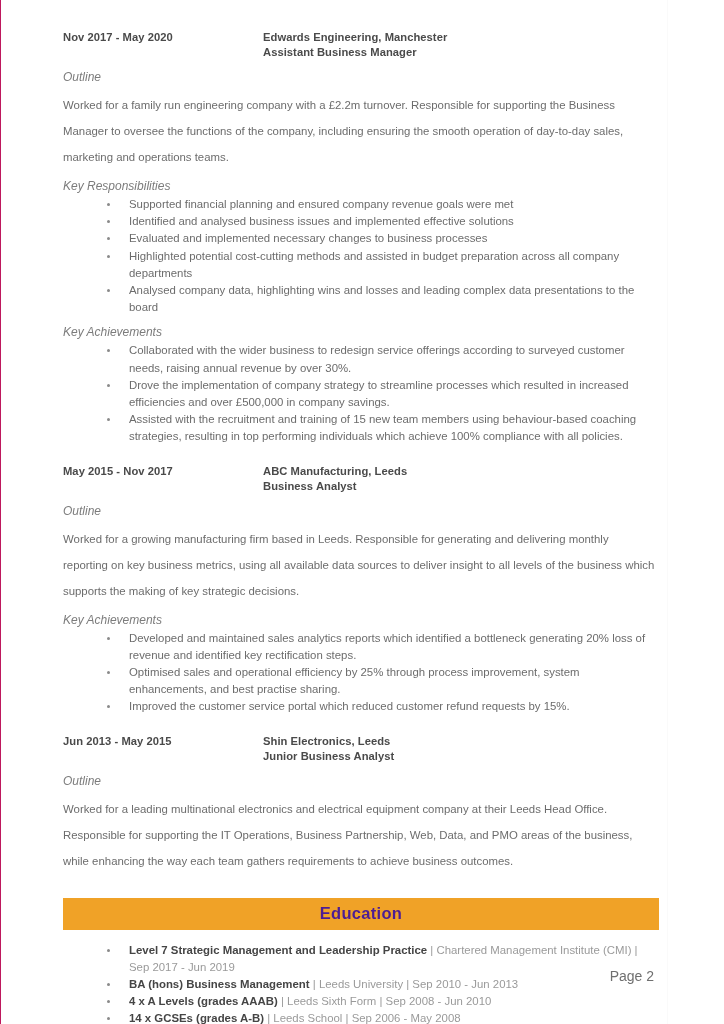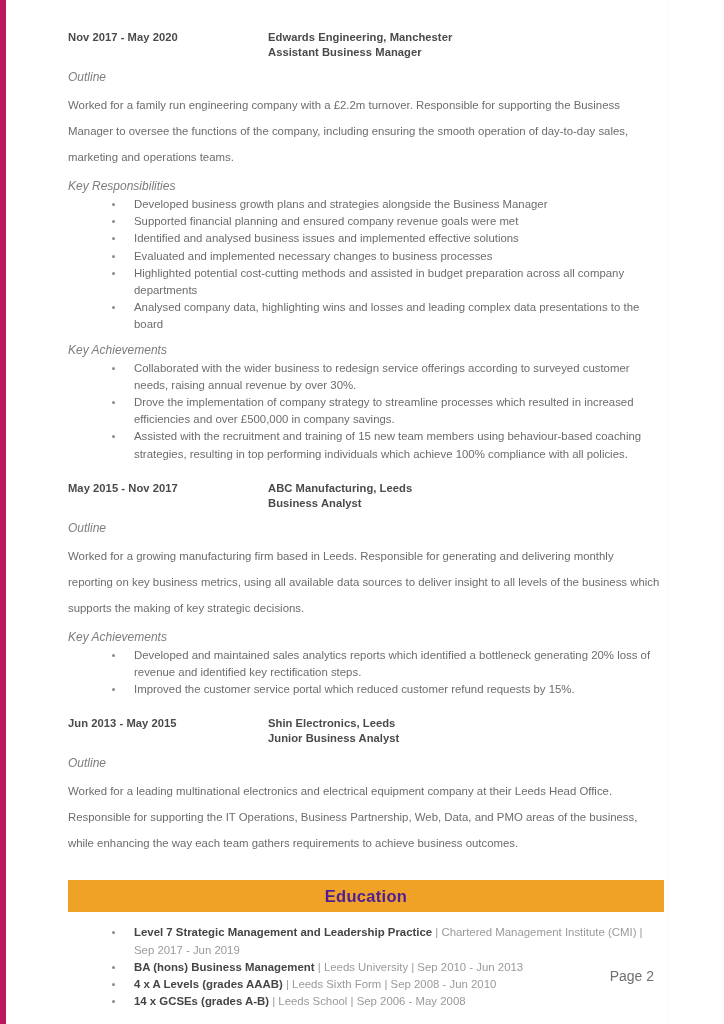--- a/index.html
+++ b/index.html
@@ -9,21 +9,21 @@
   }
   body {
     font-family: "Liberation Sans", sans-serif;
   }
   .page {
     position: relative;
     width: 668px;
     height: 1024px;
     background: #ffffff;
     box-sizing: border-box;
-    border-left: 6px solid #be185d;
+    border-left: 1px solid #be185d;
     border-right: 1px solid #fafafa;
     overflow: hidden;
     padding-left: 40px;
   }
   .content {
     position: absolute;
     left: 62px;
     top: 30px;
     width: 598px;
   }
@@ -174,21 +174,20 @@
           <span class="co-name">Edwards Engineering, Manchester</span>
           <span class="co-role">Assistant Business Manager</span>
         </div>
       </div>
 
       <div class="label-italic outline-label">Outline</div>
       <div class="para">Worked for a family run engineering company with a £2.2m turnover. Responsible for supporting the Business Manager to oversee the functions of the company, including ensuring the smooth operation of day-to-day sales, marketing and operations teams.</div>
 
       <div class="label-italic">Key Responsibilities</div>
       <ul class="bullets">
-        <li>Developed business growth plans and strategies alongside the Business Manager</li>
         <li>Supported financial planning and ensured company revenue goals were met</li>
         <li>Identified and analysed business issues and implemented effective solutions</li>
         <li>Evaluated and implemented necessary changes to business processes</li>
         <li>Highlighted potential cost-cutting methods and assisted in budget preparation across all company departments</li>
         <li>Analysed company data, highlighting wins and losses and leading complex data presentations to the board</li>
       </ul>
 
       <div class="label-italic">Key Achievements</div>
       <ul class="bullets">
         <li>Collaborated with the wider business to redesign service offerings according to surveyed customer needs, raising annual revenue by over 30%.</li>
@@ -207,20 +206,21 @@
           <span class="co-role">Business Analyst</span>
         </div>
       </div>
 
       <div class="label-italic outline-label">Outline</div>
       <div class="para">Worked for a growing manufacturing firm based in Leeds. Responsible for generating and delivering monthly reporting on key business metrics, using all available data sources to deliver insight to all levels of the business which supports the making of key strategic decisions.</div>
 
       <div class="label-italic">Key Achievements</div>
       <ul class="bullets">
         <li>Developed and maintained sales analytics reports which identified a bottleneck generating 20% loss of revenue and identified key rectification steps.</li>
+        <li>Optimised sales and operational efficiency by 25% through process improvement, system enhancements, and best practise sharing.</li>
         <li>Improved the customer service portal which reduced customer refund requests by 15%.</li>
       </ul>
     </div>
 
     <div class="gap-job"></div>
 
     <div class="job">
       <div class="job-head">
         <div class="job-dates">Jun 2013 - May 2015</div>
         <div class="job-co">

